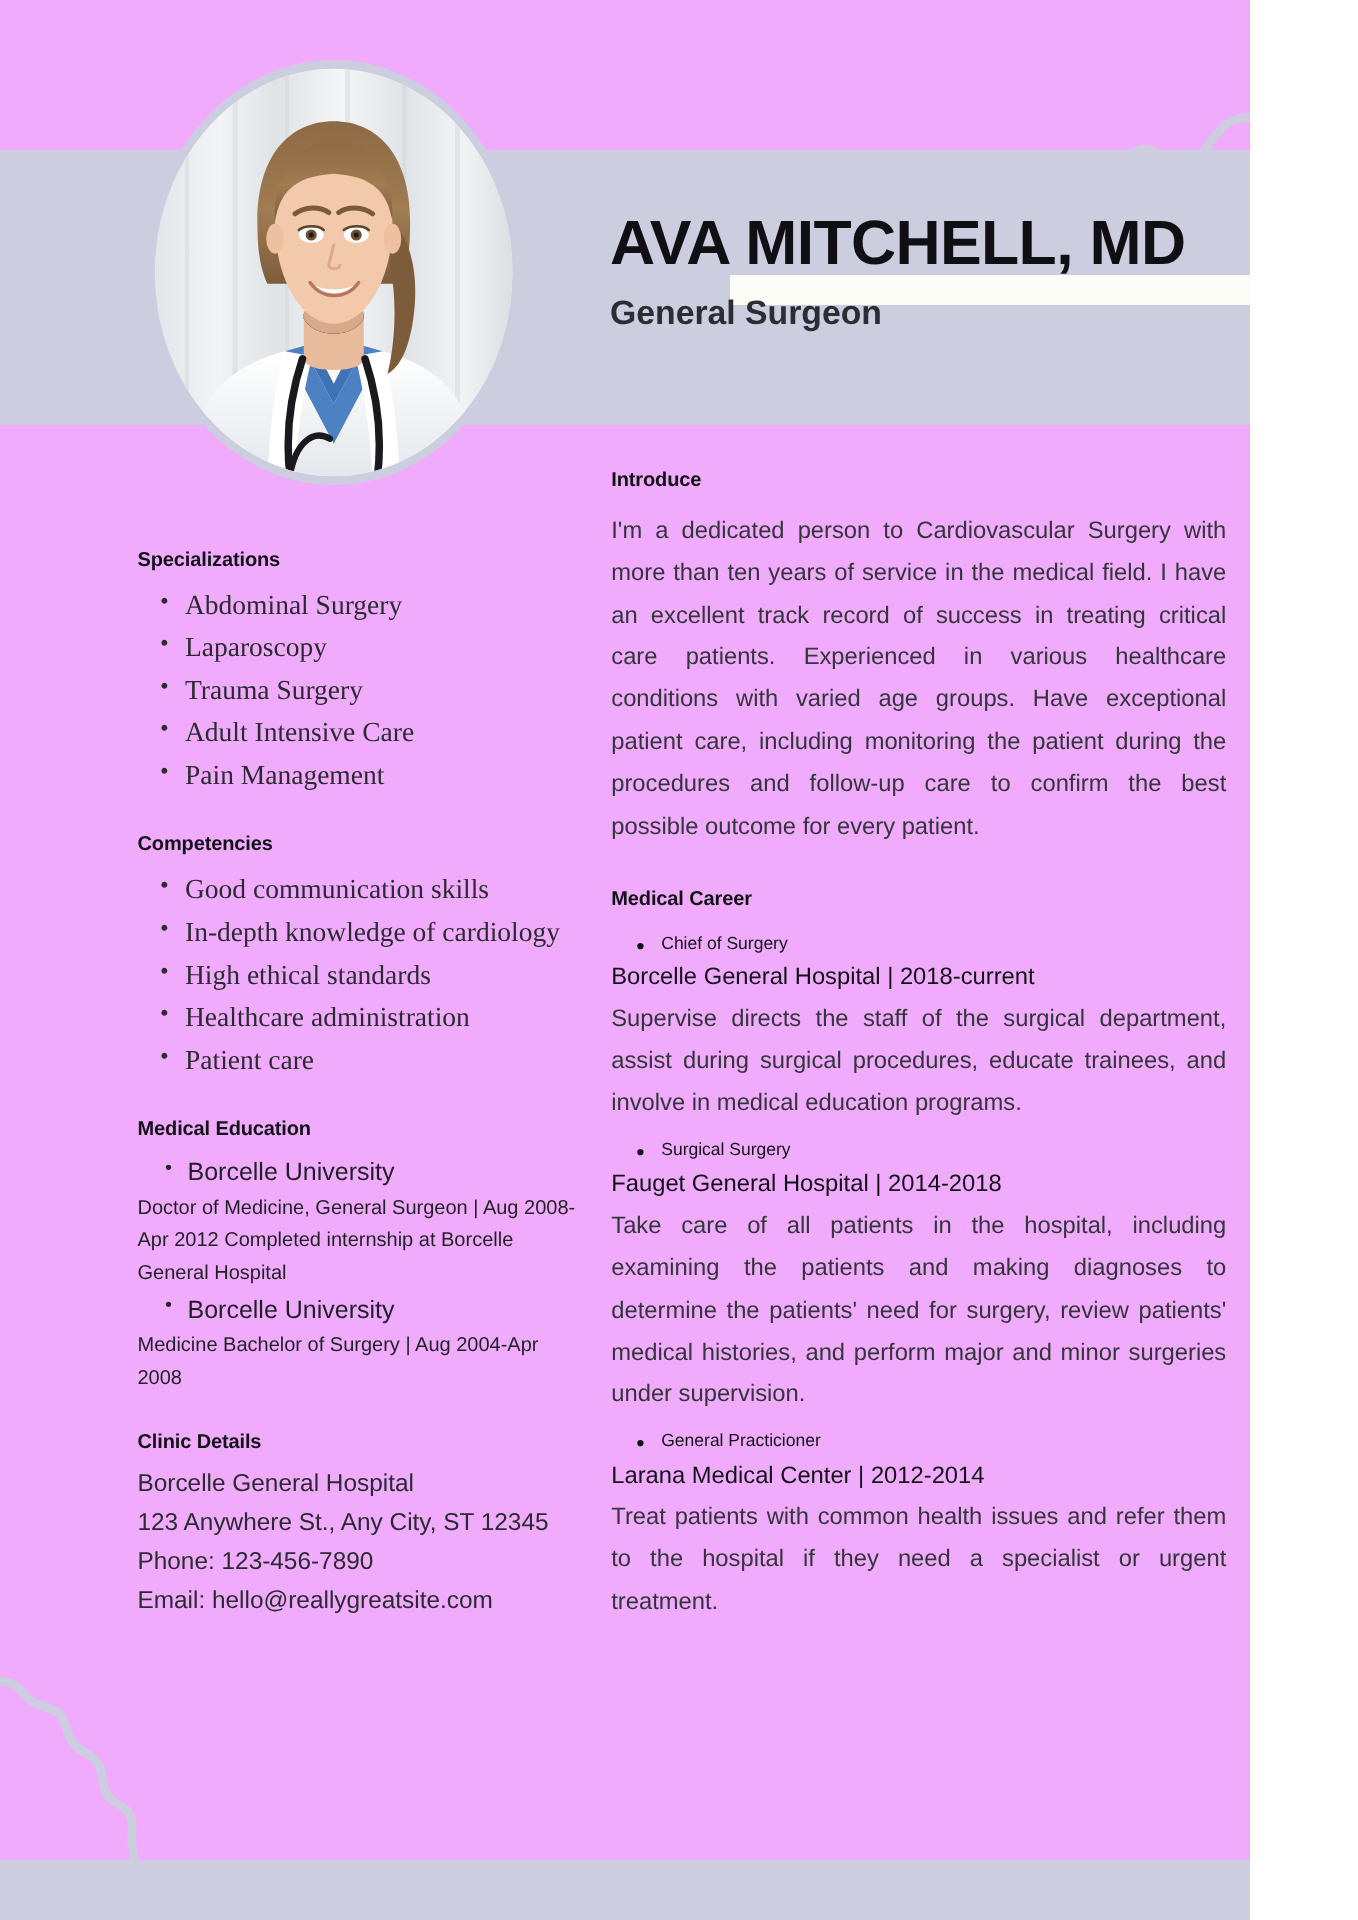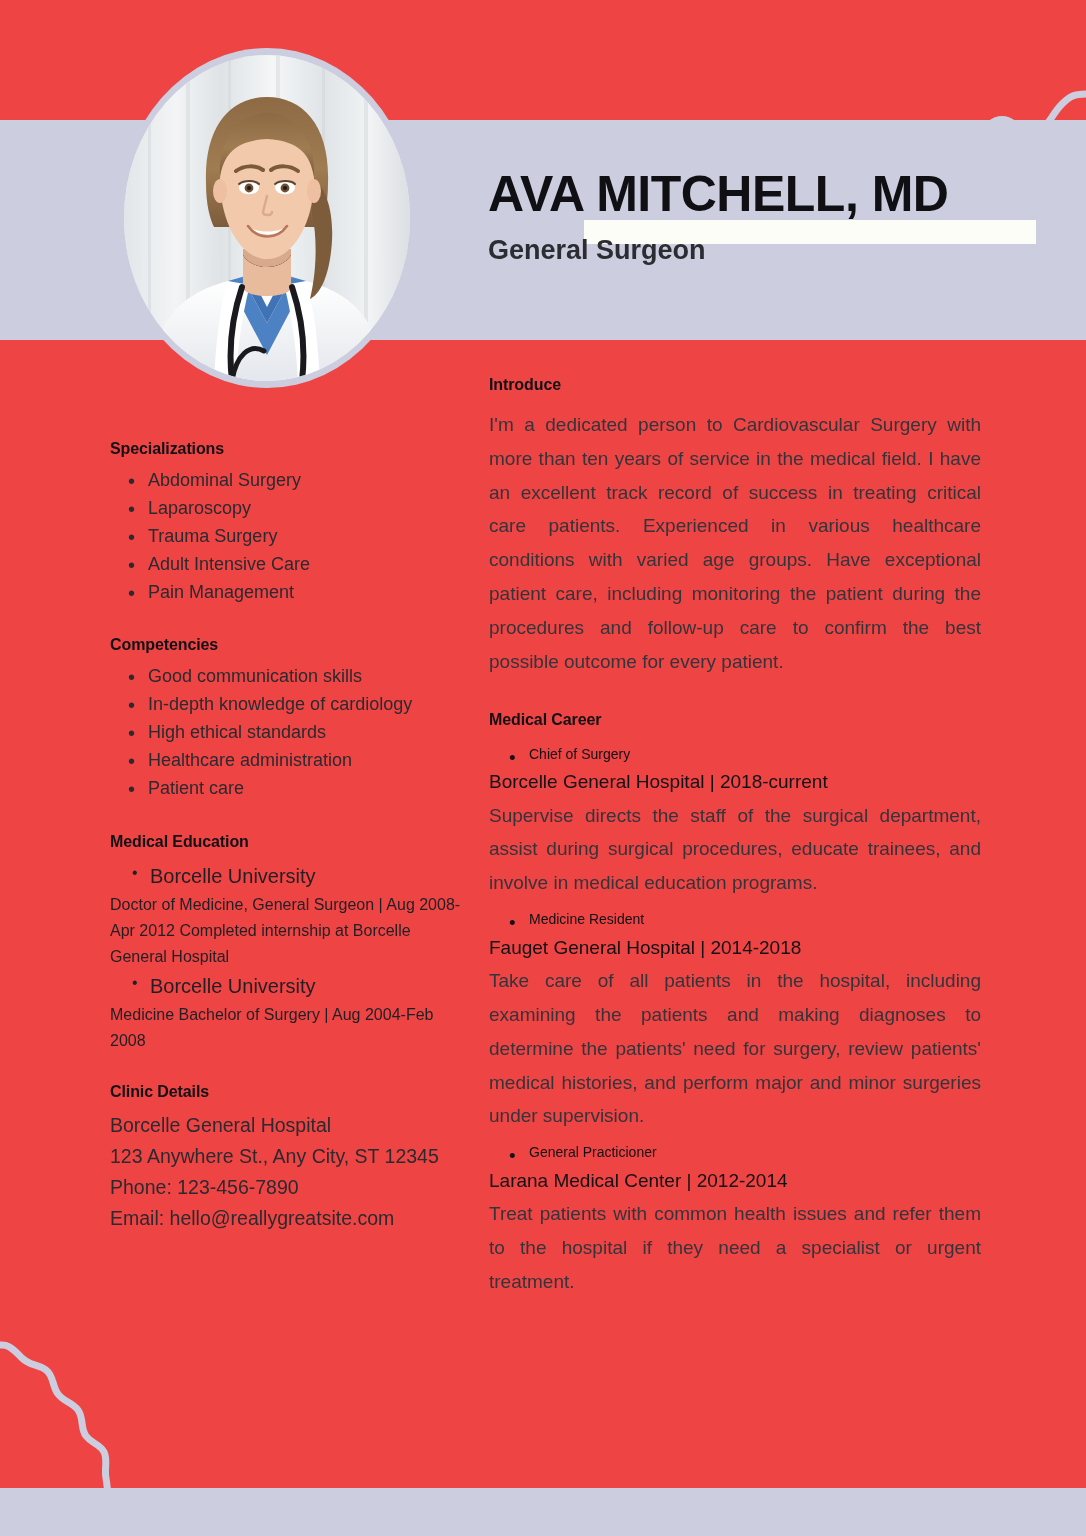--- a/index.html
+++ b/index.html
@@ -5,22 +5,22 @@
 <style>
   * { margin:0; padding:0; box-sizing:border-box; }
   html, body {
     width:1086px; height:1536px;
     background:#ffffff;
     font-family:"Liberation Sans", sans-serif;
     -webkit-font-smoothing:antialiased;
   }
   #page {
     position:relative;
-    width:1086px; height:1536px;
-    background:#ef4444;
+    width:1000px; height:1536px;
+    background:#f0abfc;
     overflow:hidden;
   }
 
   
   .band-header {
     position:absolute; left:0; top:120px;
     width:1086px; height:220px;
     background:#ccced f;
     background:#cccedf;
     z-index:1;
@@ -97,22 +97,22 @@
 
   h2.sect {
     font-size:16px; font-weight:700; color:#111116;
     letter-spacing:-0.1px; margin-bottom:9px;
   }
   .col-right h2.sect { margin-bottom:14px; }
 
   ul.plain { list-style:none; }
   ul.plain li {
     position:relative;
-    font-size:18px; color:#2a2a30;
-    line-height:1.55; padding-left:38px;
+    font-size:22px; color:#2a2a30;
+    line-height:1.55; padding-left:38px;font-family:Liberation Serif, serif;
   }
   ul.plain li::before {
     content:"\2022";
     position:absolute; left:18px; top:-1px;
     font-size:20px; color:#2a2a30;
   }
   .gap-sect { height:30px; }
 
   
   .edu { font-family:"Liberation Sans", sans-serif; }
@@ -296,21 +296,21 @@
     <div class="gap-sect"></div>
 
     <section class="edu">
       <h2 class="sect">Medical Education</h2>
       <div>
         <div class="ent-head">Borcelle University</div>
         <div class="ent-body">Doctor of Medicine, General Surgeon | Aug 2008-Apr 2012 Completed internship at Borcelle General Hospital</div>
       </div>
       <div>
         <div class="ent-head">Borcelle University</div>
-        <div class="ent-body">Medicine Bachelor of Surgery | Aug 2004-Feb 2008</div>
+        <div class="ent-body">Medicine Bachelor of Surgery | Aug 2004-Apr 2008</div>
       </div>
     </section>
 
     <div class="gap-sect"></div>
 
     <section class="clinic">
       <h2 class="sect">Clinic Details</h2>
       <p>Borcelle General Hospital</p>
       <p>123 Anywhere St., Any City, ST 12345</p>
       <p>Phone: 123-456-7890</p>
@@ -331,21 +331,21 @@
       <h2 class="sect">Medical Career</h2>
 
       <div class="career-item">
         <div class="job-title">Chief of Surgery</div>
         <div class="job-org">Borcelle General Hospital | 2018-current</div>
         <p class="job-desc">Supervise directs the staff of the surgical department, assist during surgical procedures, educate trainees, and involve in medical education programs.</p>
       </div>
       <div class="career-gap"></div>
 
       <div class="career-item">
-        <div class="job-title">Medicine Resident</div>
+        <div class="job-title">Surgical Surgery</div>
         <div class="job-org">Fauget General Hospital | 2014-2018</div>
         <p class="job-desc">Take care of all patients in the hospital, including examining the patients and making diagnoses to determine the patients' need for surgery, review patients' medical histories, and perform major and minor surgeries under supervision.</p>
       </div>
       <div class="career-gap"></div>
 
       <div class="career-item">
         <div class="job-title">General Practicioner</div>
         <div class="job-org">Larana Medical Center | 2012-2014</div>
         <p class="job-desc">Treat patients with common health issues and refer them to the hospital if they need a specialist or urgent treatment.</p>
       </div>

